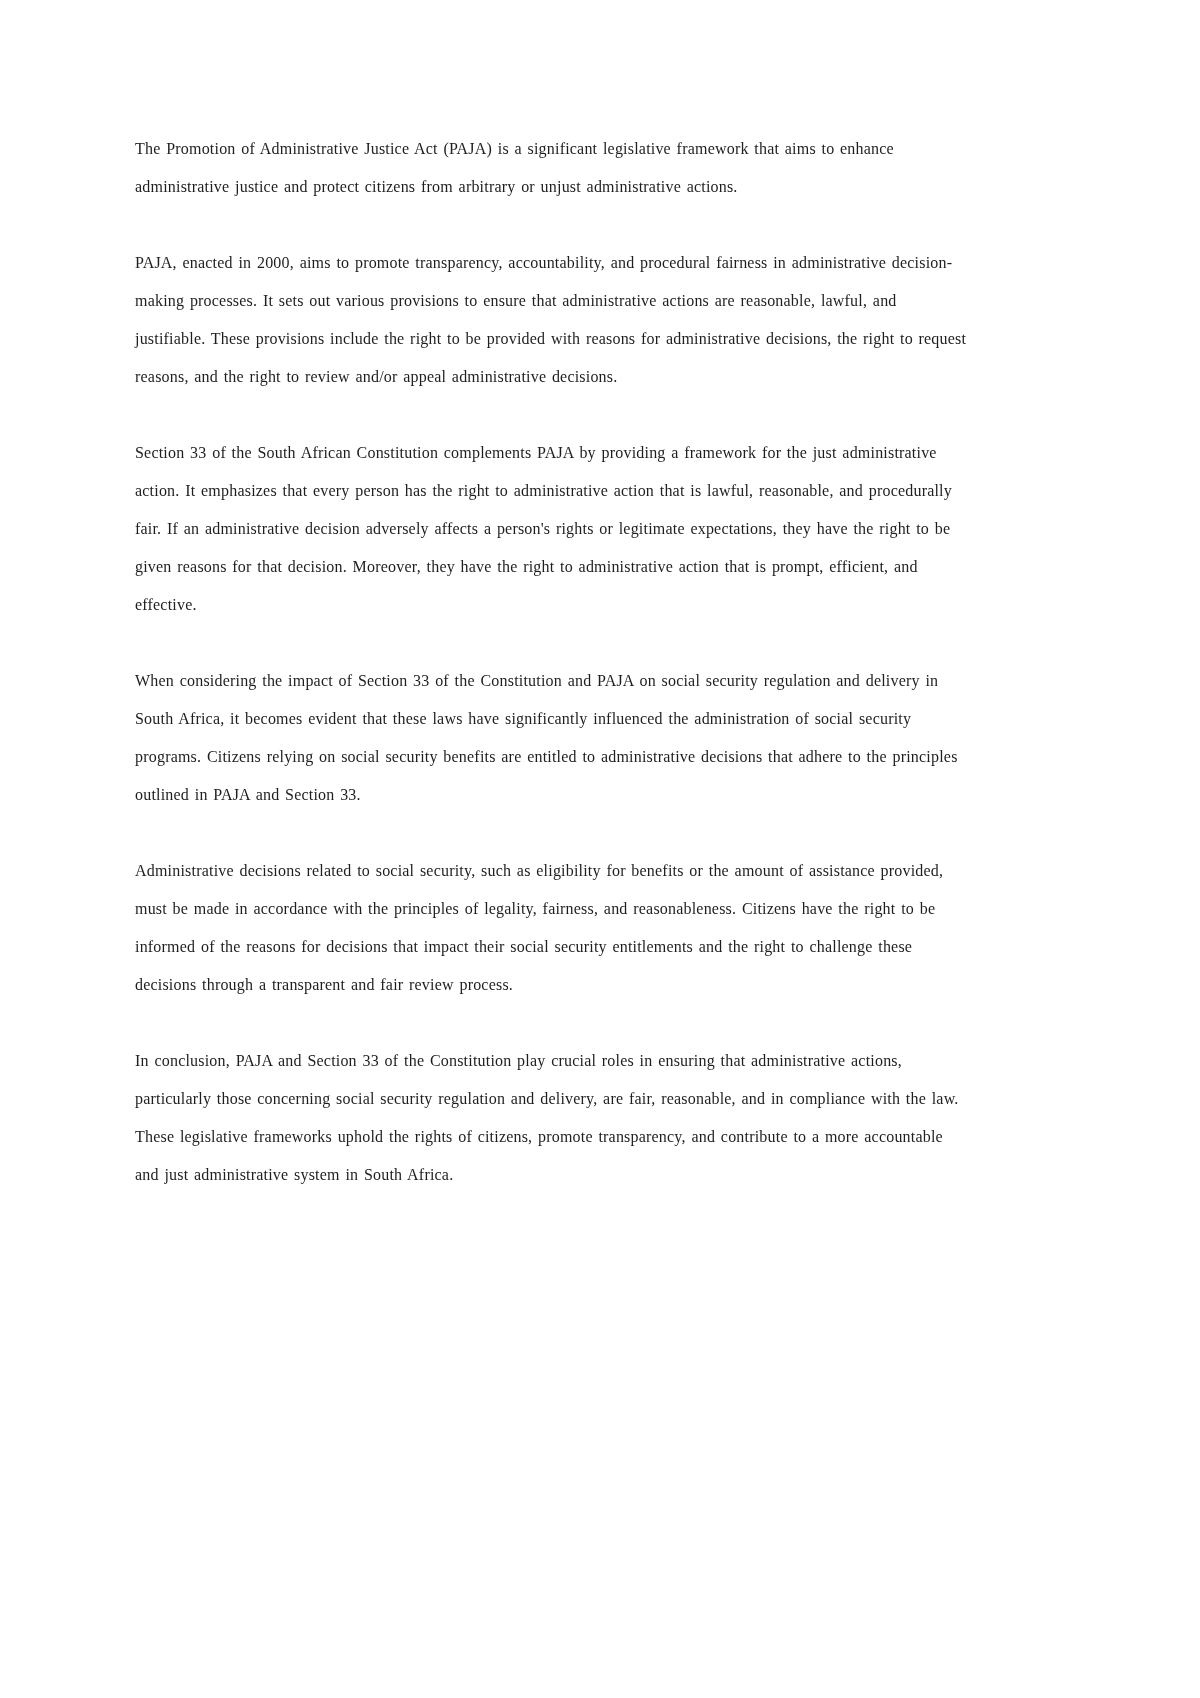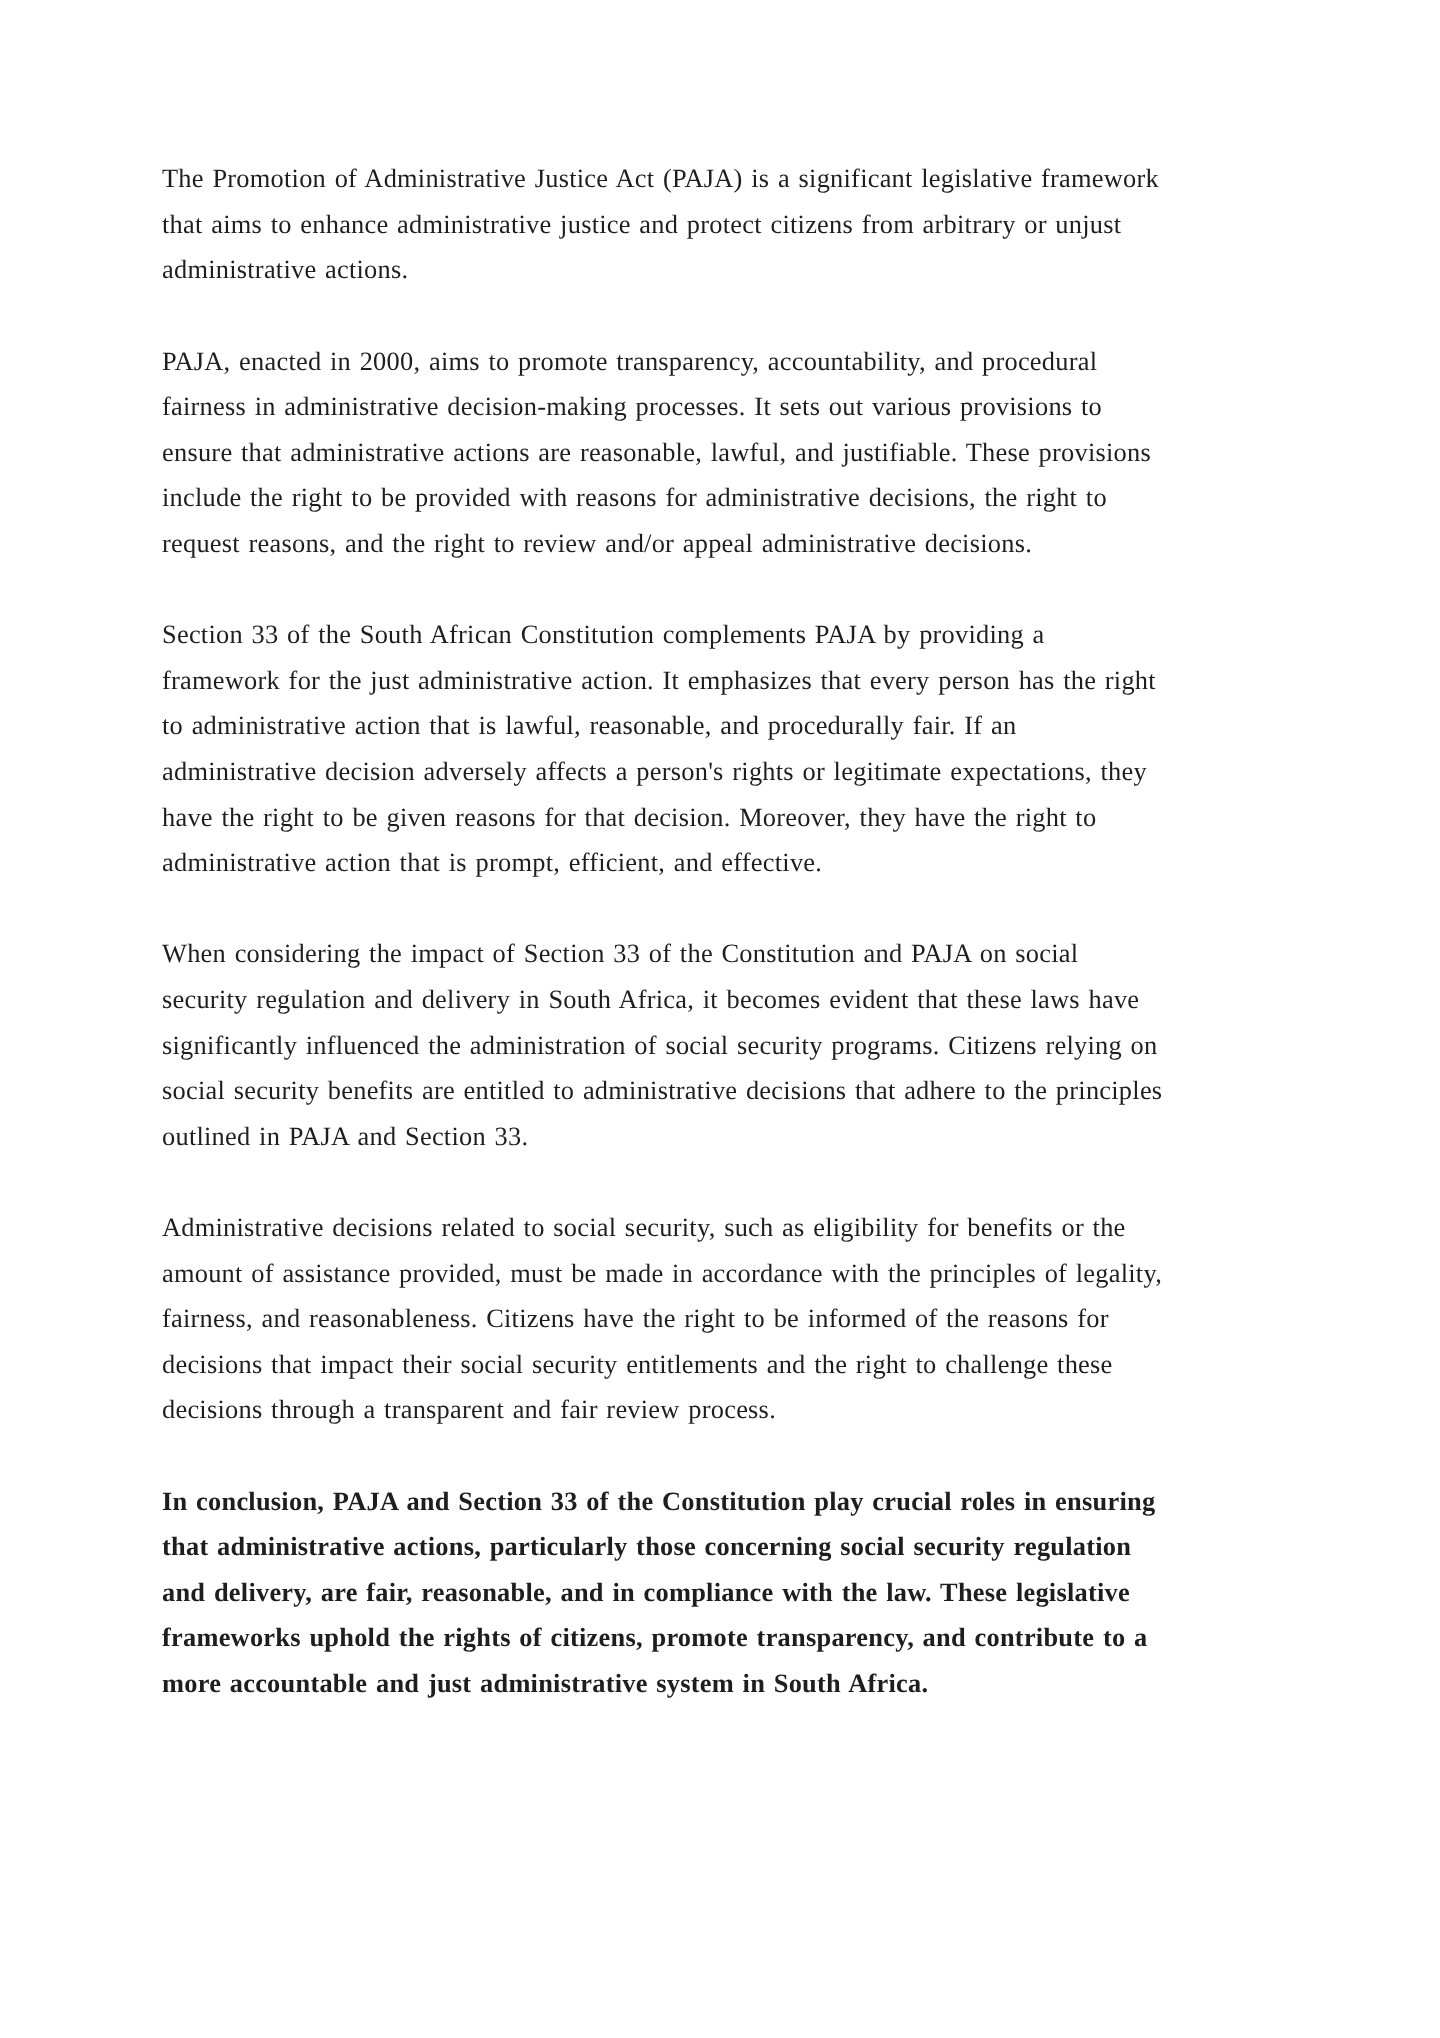--- a/index.html
+++ b/index.html
@@ -16,29 +16,28 @@
   }
   .page {
     box-sizing: border-box;
     width: 1200px;
     min-height: 1698px;
     padding: 130px 228px 100px 135px;
     background: #ffffff;
   }
   .para {
     margin: 0 0 38px 0;
-    font-size: 22px;
+    font-size: 16px;
     line-height: 38px;
     text-align: left;
     word-spacing: 1.5px;
     letter-spacing: 0.2px;
   }
   .para:last-child {
     margin-bottom: 16px;
-    font-weight: bold;
   }
 </style>
 </head>
 <body>
 
 <div class="page">
   <p class="para">The Promotion of Administrative Justice Act (PAJA) is a significant legislative framework that aims to enhance administrative justice and protect citizens from arbitrary or unjust administrative actions.</p>
   <p class="para">PAJA, enacted in 2000, aims to promote transparency, accountability, and procedural fairness in administrative decision-making processes. It sets out various provisions to ensure that administrative actions are reasonable, lawful, and justifiable. These provisions include the right to be provided with reasons for administrative decisions, the right to request reasons, and the right to review and/or appeal administrative decisions.</p>
   <p class="para">Section 33 of the South African Constitution complements PAJA by providing a framework for the just administrative action. It emphasizes that every person has the right to administrative action that is lawful, reasonable, and procedurally fair. If an administrative decision adversely affects a person's rights or legitimate expectations, they have the right to be given reasons for that decision. Moreover, they have the right to administrative action that is prompt, efficient, and effective.</p>
   <p class="para">When considering the impact of Section 33 of the Constitution and PAJA on social security regulation and delivery in South Africa, it becomes evident that these laws have significantly influenced the administration of social security programs. Citizens relying on social security benefits are entitled to administrative decisions that adhere to the principles outlined in PAJA and Section 33.</p>

